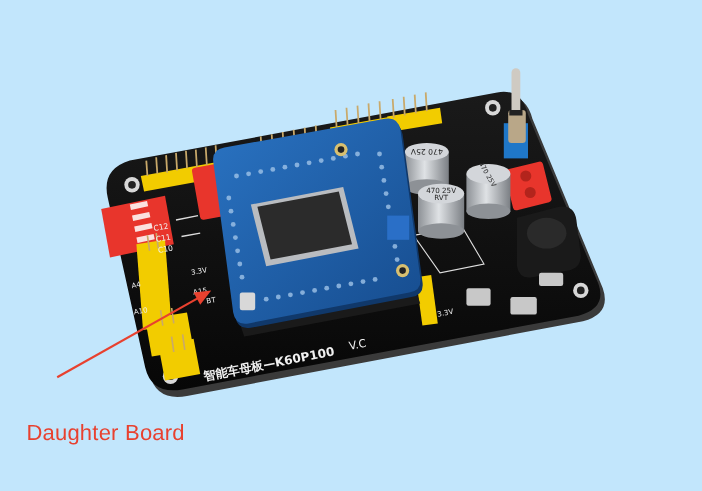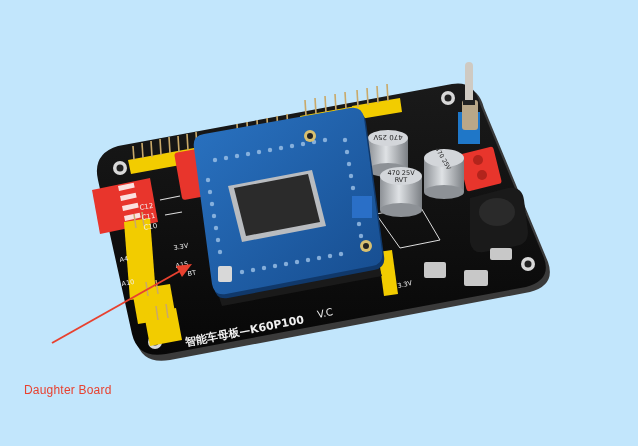--- a/index.html
+++ b/index.html
@@ -1,18 +1,18 @@
 <!DOCTYPE html>
 <html><head>
 <meta charset="utf-8">
 <style>
   html,body{margin:0;padding:0;}
   body{width:638px;height:446px;overflow:hidden;background:#c2e6fc;position:relative;font-family:"DejaVu Sans",sans-serif;}
   #scene{position:absolute;left:0;top:0;width:638px;height:446px;}
-  .caption{position:absolute;left:24px;top:383px;font-family:"Liberation Sans","DejaVu Sans",sans-serif;font-size:12px;color:#e8412f;letter-spacing:0.2px;white-space:nowrap;}
+  .caption{position:absolute;left:24px;top:383px;font-family:"Liberation Sans","DejaVu Sans",sans-serif;font-size:20px;color:#e8412f;letter-spacing:0.2px;white-space:nowrap;}
   .lbl{font-family:"DejaVu Sans",sans-serif;fill:#f0f0f0;}
 </style>
 </head>
 <body>
 
 <div id="scene">
 <svg width="638" height="446" viewBox="0 0 638 446" xmlns="http://www.w3.org/2000/svg">
   <defs>
     <linearGradient id="capg" x1="0" x2="1">
       <stop offset="0" stop-color="#8d9196"></stop>

